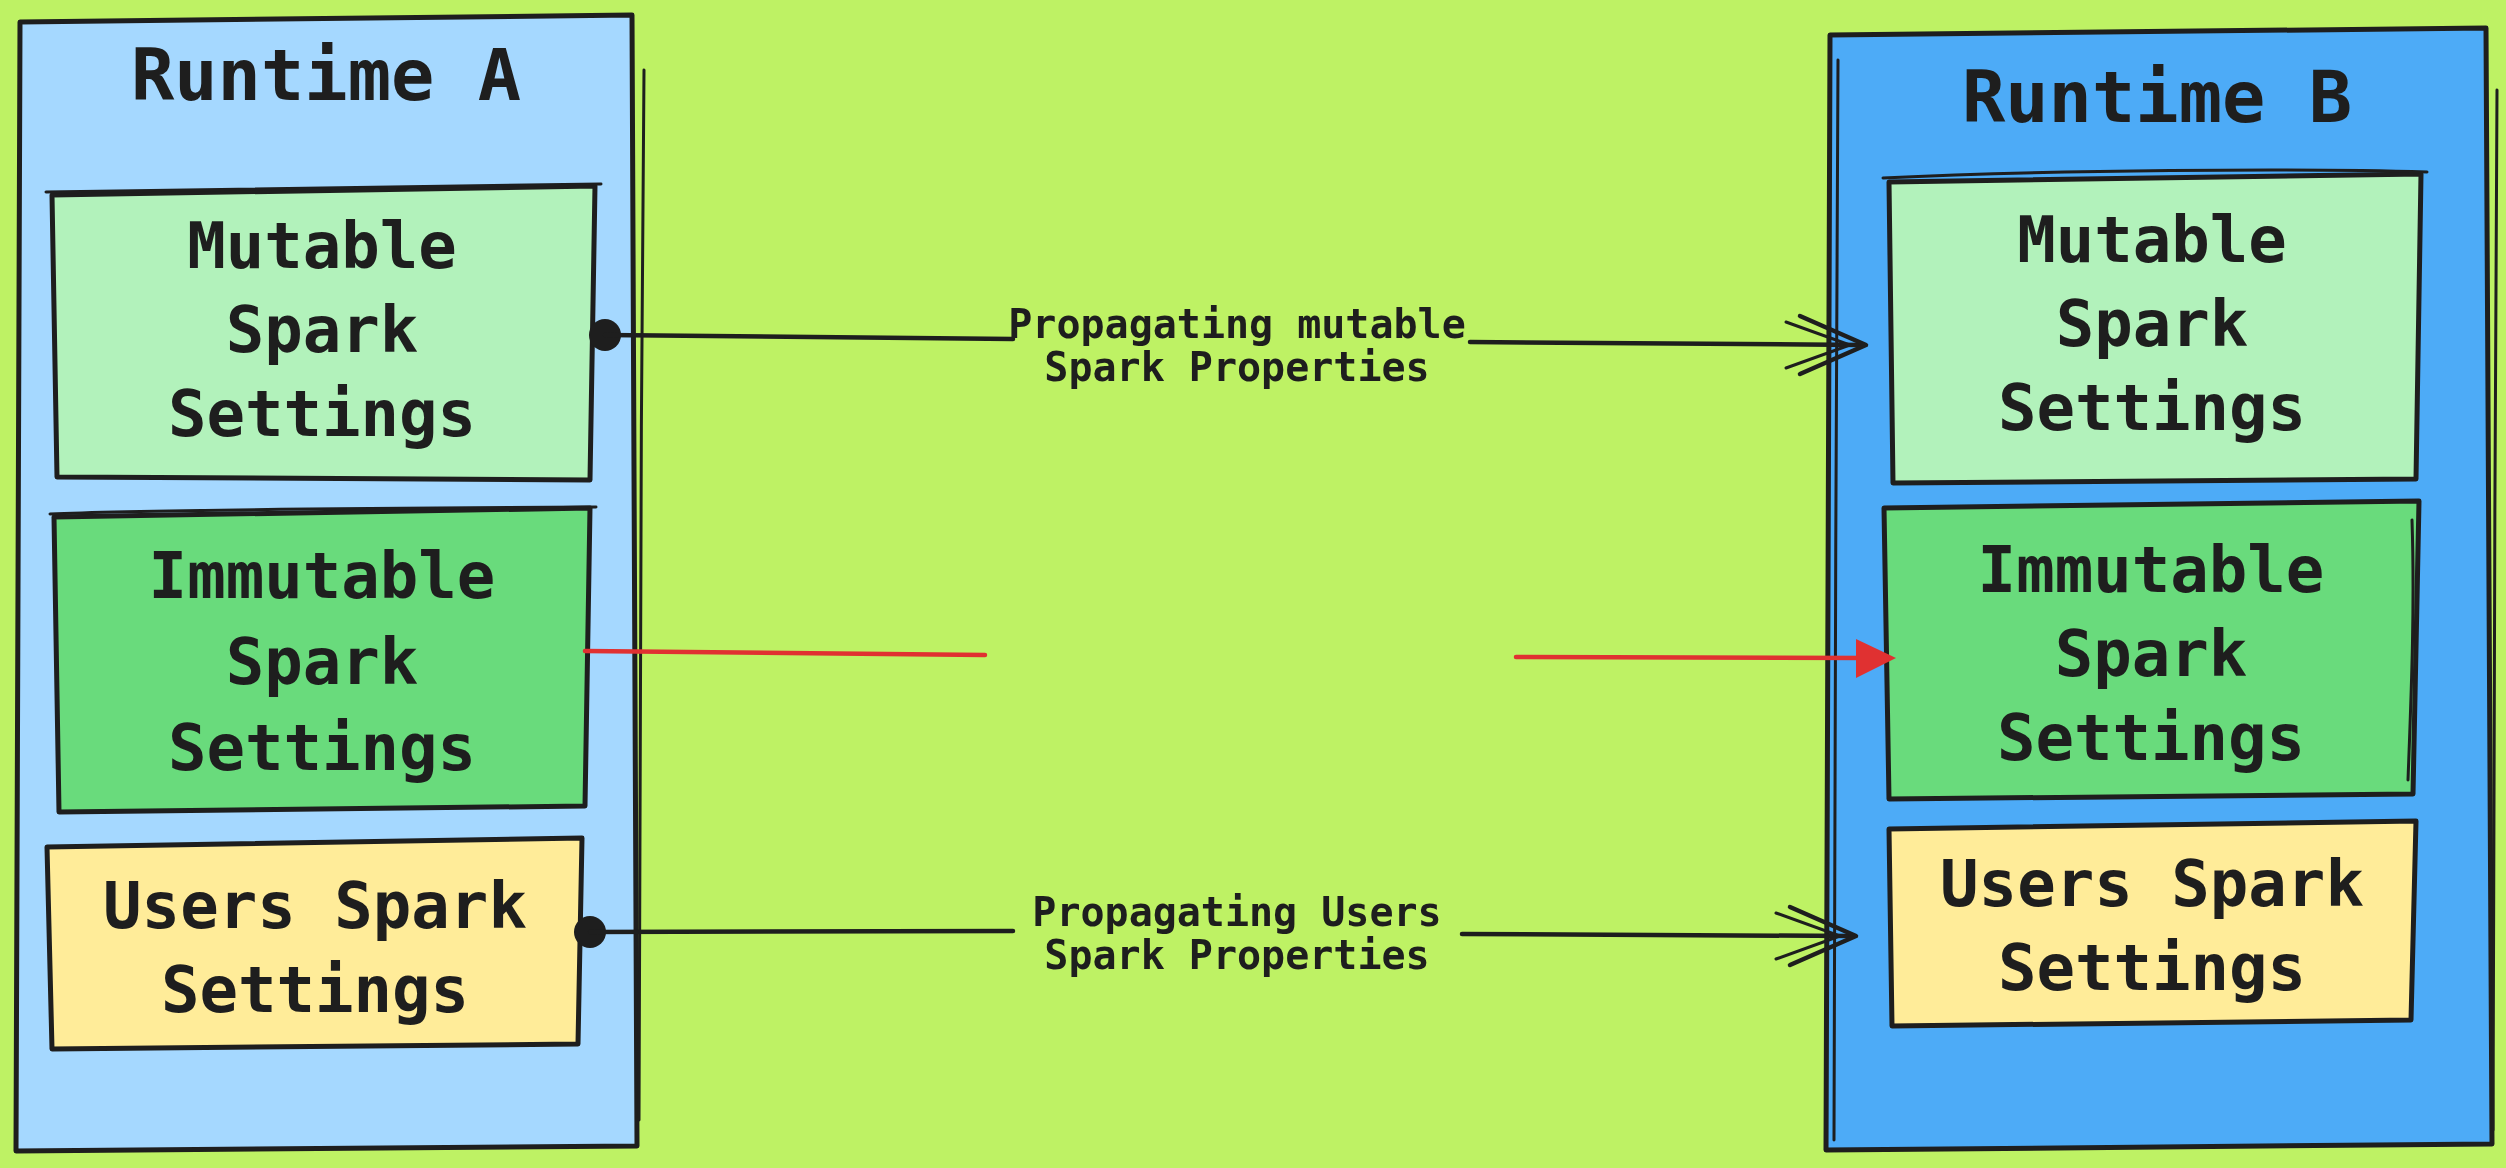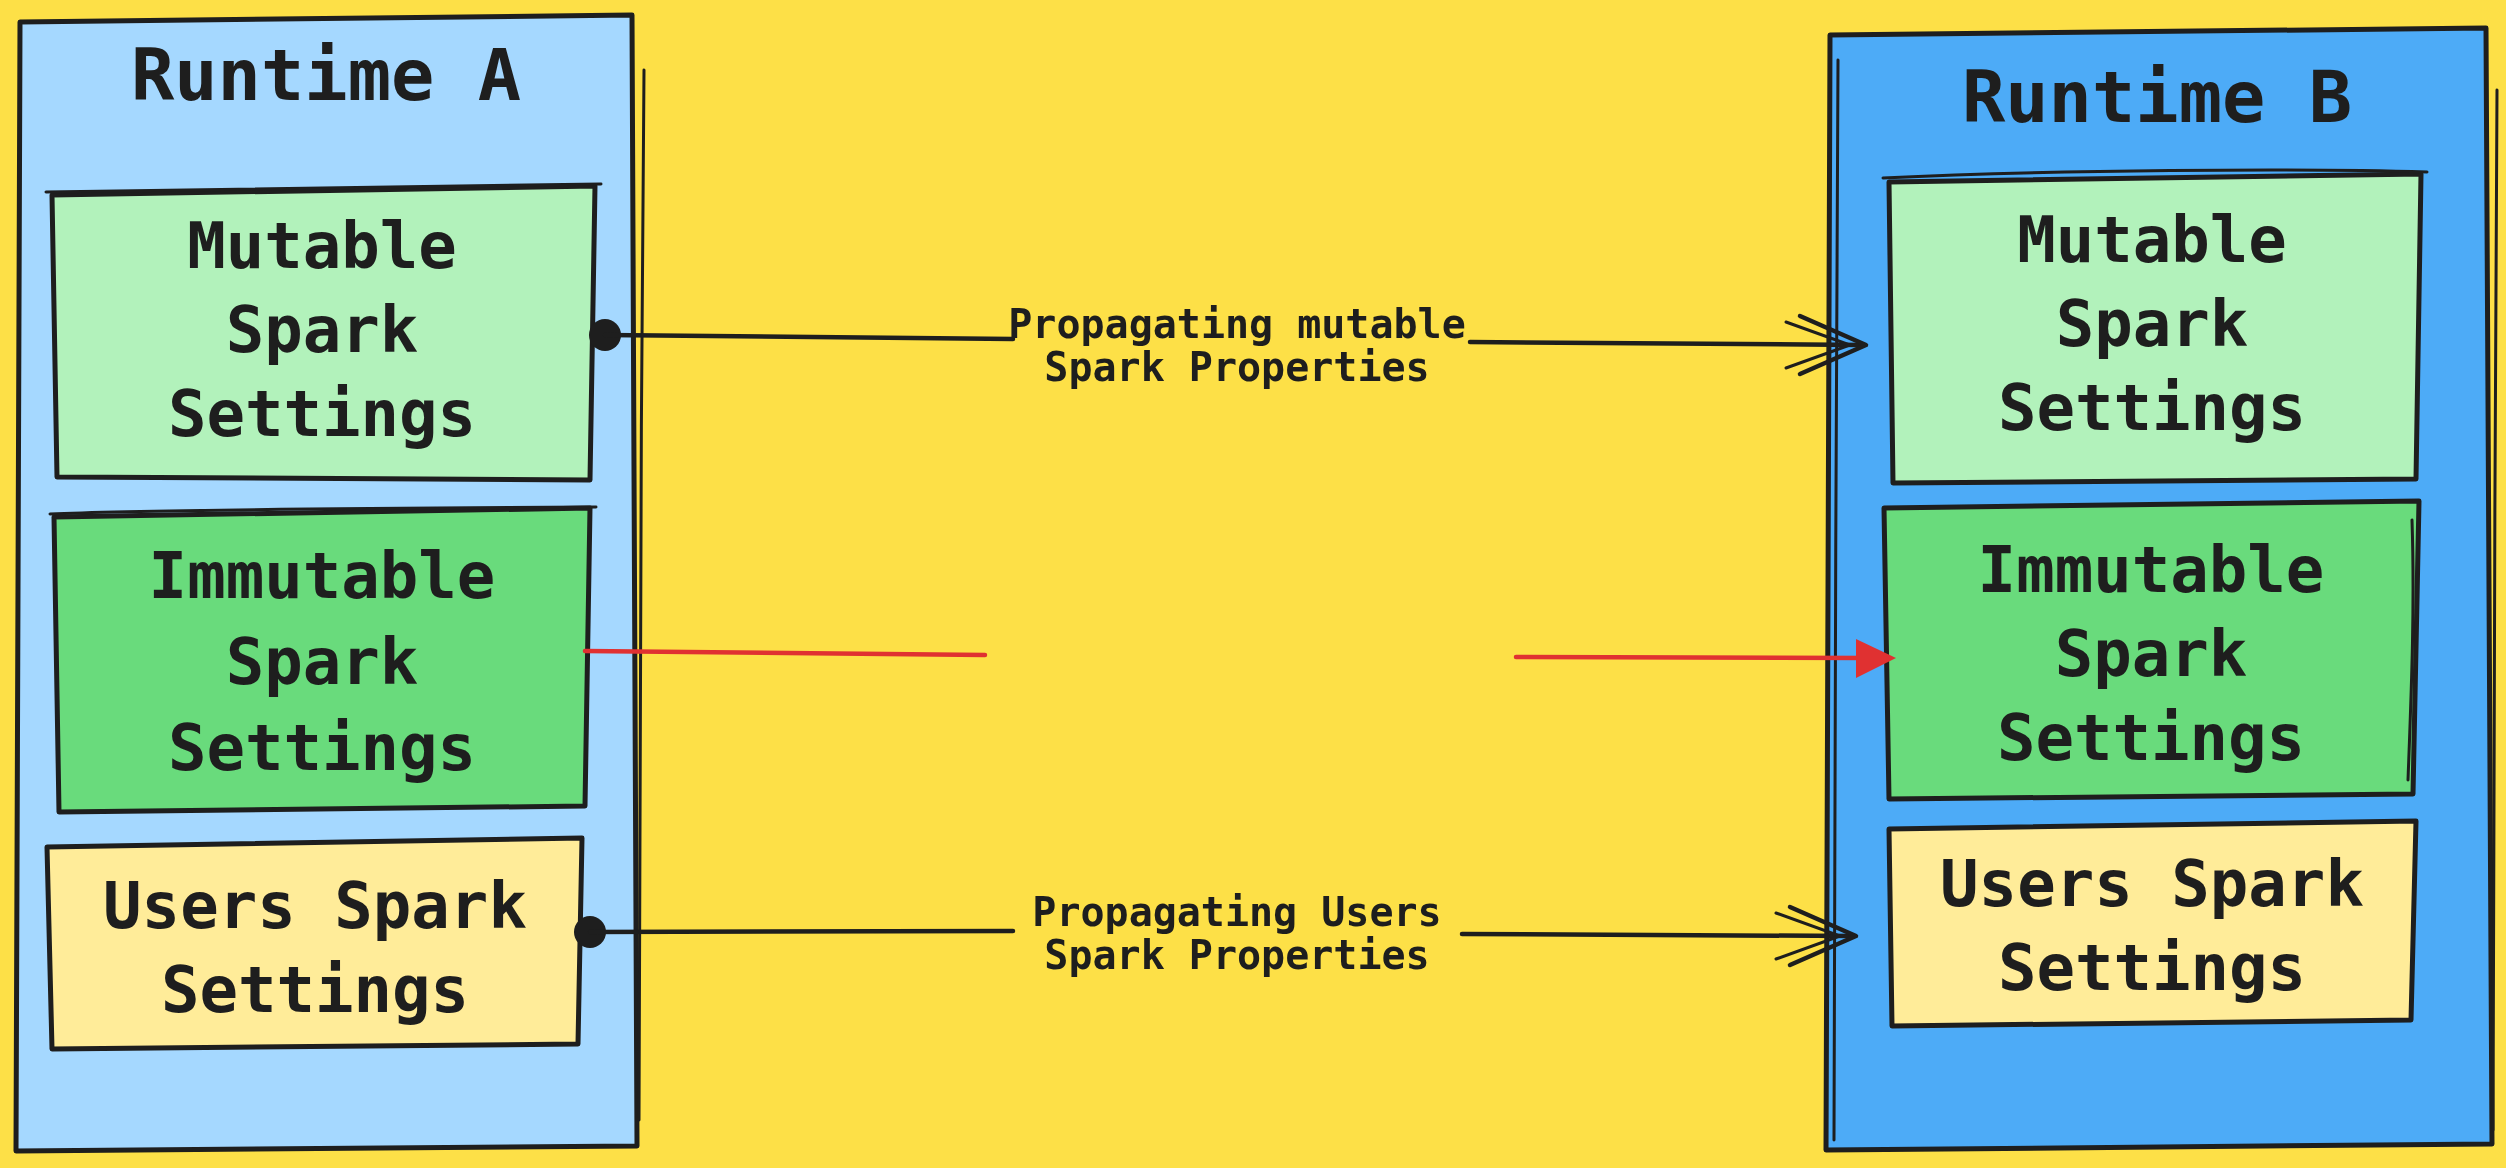--- a/index.html
+++ b/index.html
@@ -1,16 +1,16 @@
 <!DOCTYPE html>
 <html><head>
 <meta charset="utf-8">
 <style>
   html,body{margin:0;padding:0;background:#ffffff;}
-  .stage{position:relative;width:2506px;height:1168px;background:#fde047;overflow:hidden;}
+  .stage{position:relative;width:2506px;height:1168px;background:#bef264;overflow:hidden;}
   svg{display:block;}
   .shape{stroke:#1e1e1e;stroke-width:5;stroke-linejoin:round;stroke-linecap:round;}
   .thin{stroke:#1e1e1e;stroke-width:3;fill:none;stroke-linecap:round;}
   .conn{stroke:#1e1e1e;stroke-width:4.5;fill:none;stroke-linecap:round;stroke-linejoin:round;}
   .redline{stroke-width:4.5;fill:none;stroke-linecap:round;stroke-linejoin:round;}
   text{font-family:"DejaVu Sans Mono","Liberation Mono",monospace;fill:#1e1e1e;text-anchor:middle;}
   .t-title{font-size:72px;font-weight:bold;}
   .t-box{font-size:64px;font-weight:bold;}
   .t-label{font-size:40px;font-weight:bold;}
   .t-red{font-size:46px;font-weight:bold;fill:none;}

